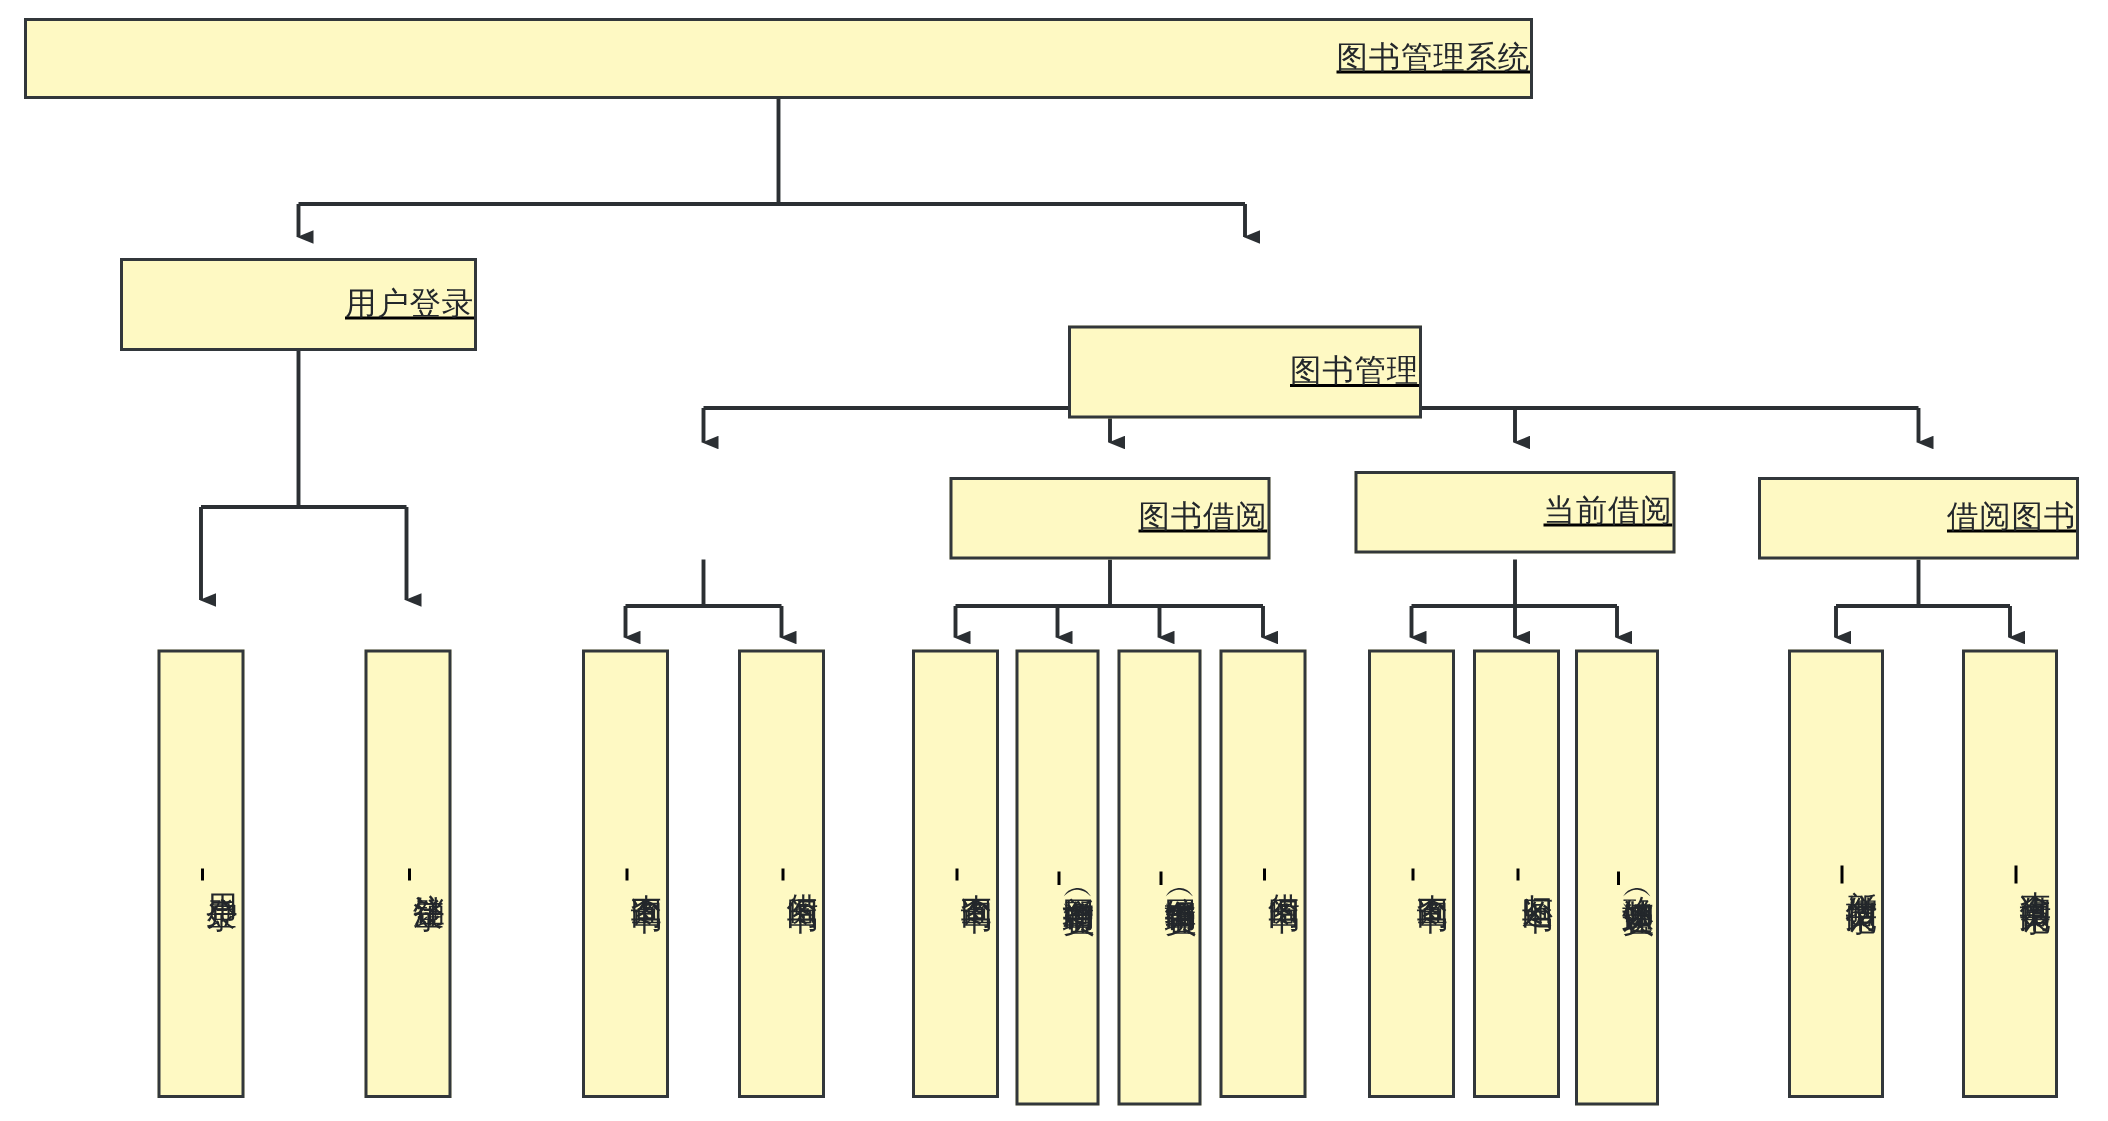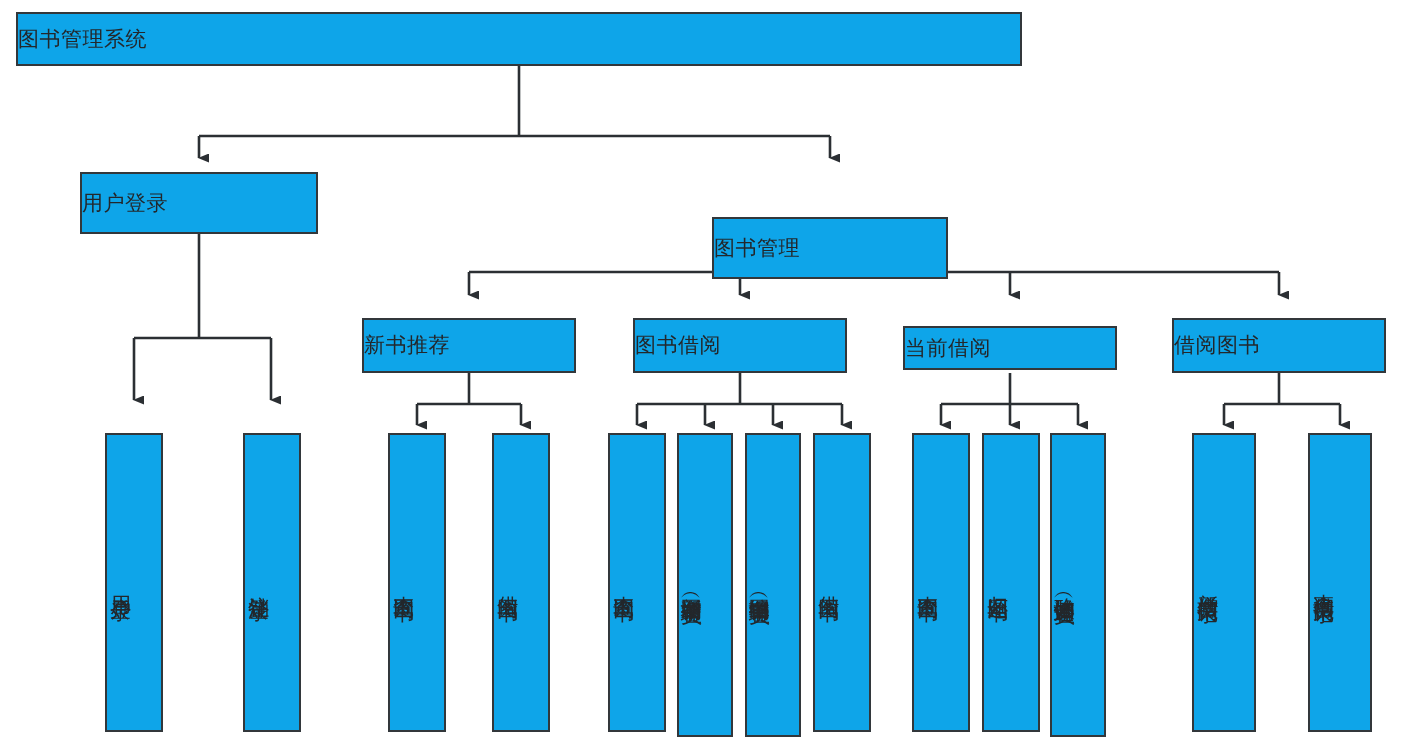--- a/index.html
+++ b/index.html
@@ -21,26 +21,27 @@
   #svg-layer {
     position: absolute;
     left: 0;
     top: 0;
     width: 1405px;
     height: 747px;
   }
   .node {
     position: absolute;
     box-sizing: border-box;
-    background: #0ea5e9;
+    background: #fef9c3;
     border: 2px solid #32373b;
     display: flex;
     align-items: center;
-    justify-content: flex-start;
+    justify-content: flex-end;
     overflow: hidden;
+    text-decoration: underline;
   }
   .node.root {
     border-width: 2px;
   }
   .node-label {
     color: #23272b;
     font-size: 21px;
     line-height: 1.25;
     white-space: nowrap;
     text-align: center;
@@ -127,29 +128,26 @@
   </div>
 
   <div class="node" style="left:80px; top:172px; width:238px; height:62px;">
     <span class="node-label">用户登录</span>
   </div>
 
   <div class="node" style="left:712px; top:172px; width:236px; height:62px;margin-top:45px;">
     <span class="node-label">图书管理</span>
   </div>
 
-  <div class="node" style="left:362px; top:318px; width:214px; height:55px;">
-    <span class="node-label">新书推荐</span>
-  </div>
 
   <div class="node" style="left:633px; top:318px; width:214px; height:55px;">
     <span class="node-label">图书借阅</span>
   </div>
 
-  <div class="node" style="left:903px; top:326px; width:214px; height:44px;">
+  <div class="node" style="left:903px; top:314px; width:214px; height:55px;">
     <span class="node-label">当前借阅</span>
   </div>
 
   <div class="node" style="left:1172px; top:318px; width:214px; height:55px;">
     <span class="node-label">借阅图书</span>
   </div>
 
   <div class="node leaf" style="left:105px; top:433px; width:58px; height:299px;">
     <span class="node-label">用户登录</span>
   </div>

